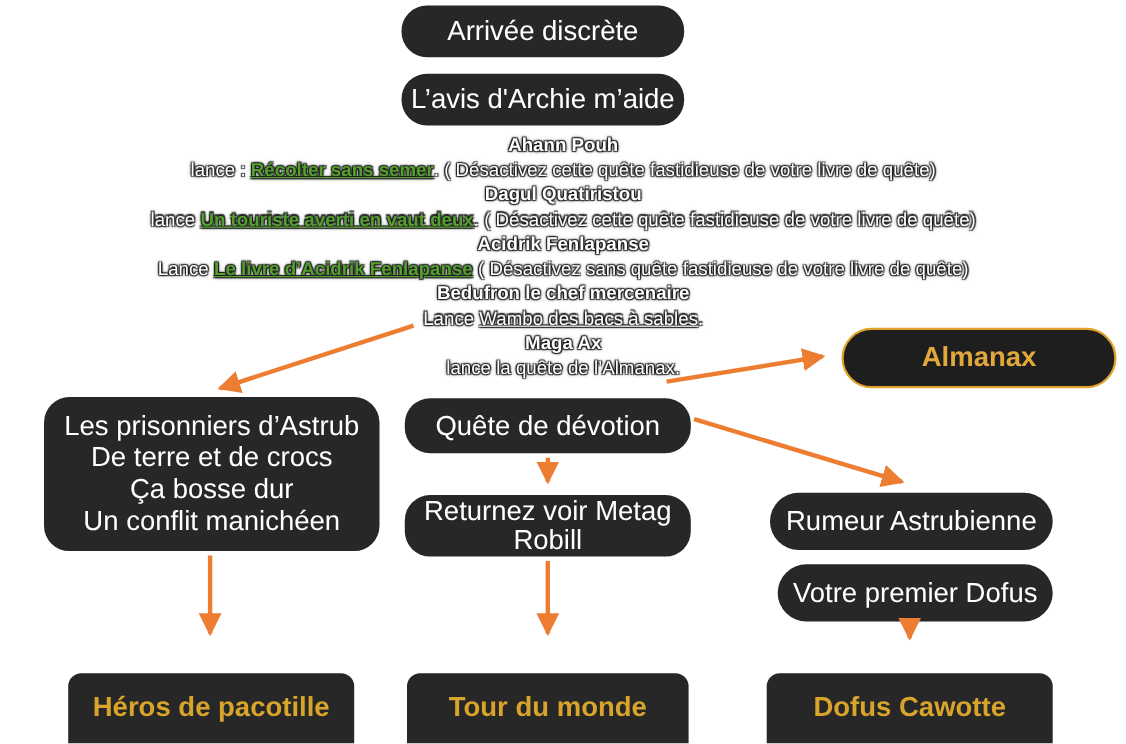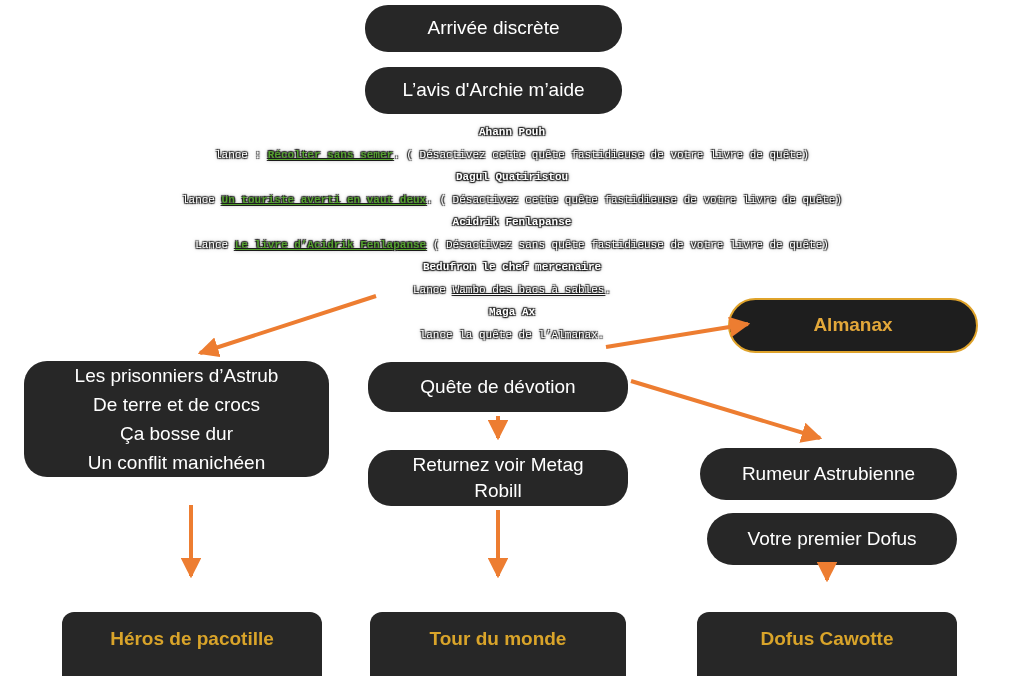--- a/index.html
+++ b/index.html
@@ -2,37 +2,36 @@
 <html><head>
 <meta charset="utf-8">
 <style>
   * { box-sizing: border-box; margin: 0; padding: 0; }
   html,body { background:#ffffff; font-family:"Liberation Sans", sans-serif; }
   .canvas { position:relative; width:1024px; height:676px; background:#ffffff; overflow:hidden; }
 
   .node {
     position:absolute; background:#272727; color:#ffffff;
     display:flex; flex-direction:column; align-items:center; justify-content:center;
-    text-align:center; font-size:19px; border-radius:23px; line-height:1.3;
+    text-align:center; font-size:25px; border-radius:23px; line-height:1.3;
     z-index:2;
   }
   .node .lbl { display:block; }
   .gold-node { color:#D9A42A; font-weight:700; }
   .bottom-node { border-radius:12px; justify-content:flex-start; padding-top:15px;margin-top:24px; }
   .almanax-node { background:#1e1e1e; border:2px solid #DFA32B; border-radius:28px; color:#E3A83A; font-weight:700; }
   .multi .lbl { line-height:29px; }
   .metag .lbl { line-height:26px; }
 
   .notes {
     position:absolute; left:62px; top:121px; width:900px; text-align:center;
-    font-size:11px; color:#ffffff; z-index:2;
+    font-size:17px; color:#ffffff; z-index:2;
     text-shadow:-1px -1px 1px rgba(25,25,25,.9), 1px -1px 1px rgba(25,25,25,.9),
                 -1px 1px 1px rgba(25,25,25,.9), 1px 1px 1px rgba(25,25,25,.9),
                 0 0 4px rgba(0,0,0,.55);
-    font-family:Liberation Mono, monospace;
   }
   .nline { line-height:22.5px; white-space:nowrap; }
   .nname { font-weight:700; }
   .glink { color:#54A02F; font-weight:700; text-decoration:underline; cursor:pointer; }
   .wlink { color:#ffffff; text-decoration:underline; cursor:pointer; }
 
   svg.arrows { position:absolute; left:0; top:0; z-index:3; pointer-events:none; }
 </style>
 </head>
 <body>
@@ -53,25 +52,25 @@
     <div class="nline nname">Dagul Quatiristou</div>
     <div class="nline"><span>lance </span><span class="glink">Un touriste averti en vaut deux</span><span>. ( Désactivez cette quête fastidieuse de votre livre de quête)</span></div>
     <div class="nline nname">Acidrik Fenlapanse</div>
     <div class="nline"><span>Lance </span><span class="glink">Le livre d’Acidrik Fenlapanse</span><span> ( Désactivez sans quête fastidieuse de votre livre de quête)</span></div>
     <div class="nline nname">Bedufron le chef mercenaire</div>
     <div class="nline"><span>Lance </span><span class="wlink">Wambo des bacs à sables</span><span>.</span></div>
     <div class="nline nname">Maga Ax</div>
     <div class="nline">lance la quête de l’Almanax.</div>
   </div>
 
-  <div class="node almanax-node" style="left:728px; top:298px; width:250px; height:55px;">
+  <div class="node almanax-node" style="left:765px; top:298px; width:250px; height:55px;">
     <span class="lbl">Almanax</span>
   </div>
 
-  <div class="node multi" style="left:24px; top:361px; width:305px; height:116px;">
+  <div class="node multi" style="left:40px; top:361px; width:305px; height:140px;">
     <span class="lbl">Les prisonniers d’Astrub</span>
     <span class="lbl">De terre et de crocs</span>
     <span class="lbl">Ça bosse dur</span>
     <span class="lbl">Un conflit manichéen</span>
   </div>
 
   <div class="node" style="left:368px; top:362px; width:260px; height:50px;">
     <span class="lbl">Quête de dévotion</span>
   </div>
 

